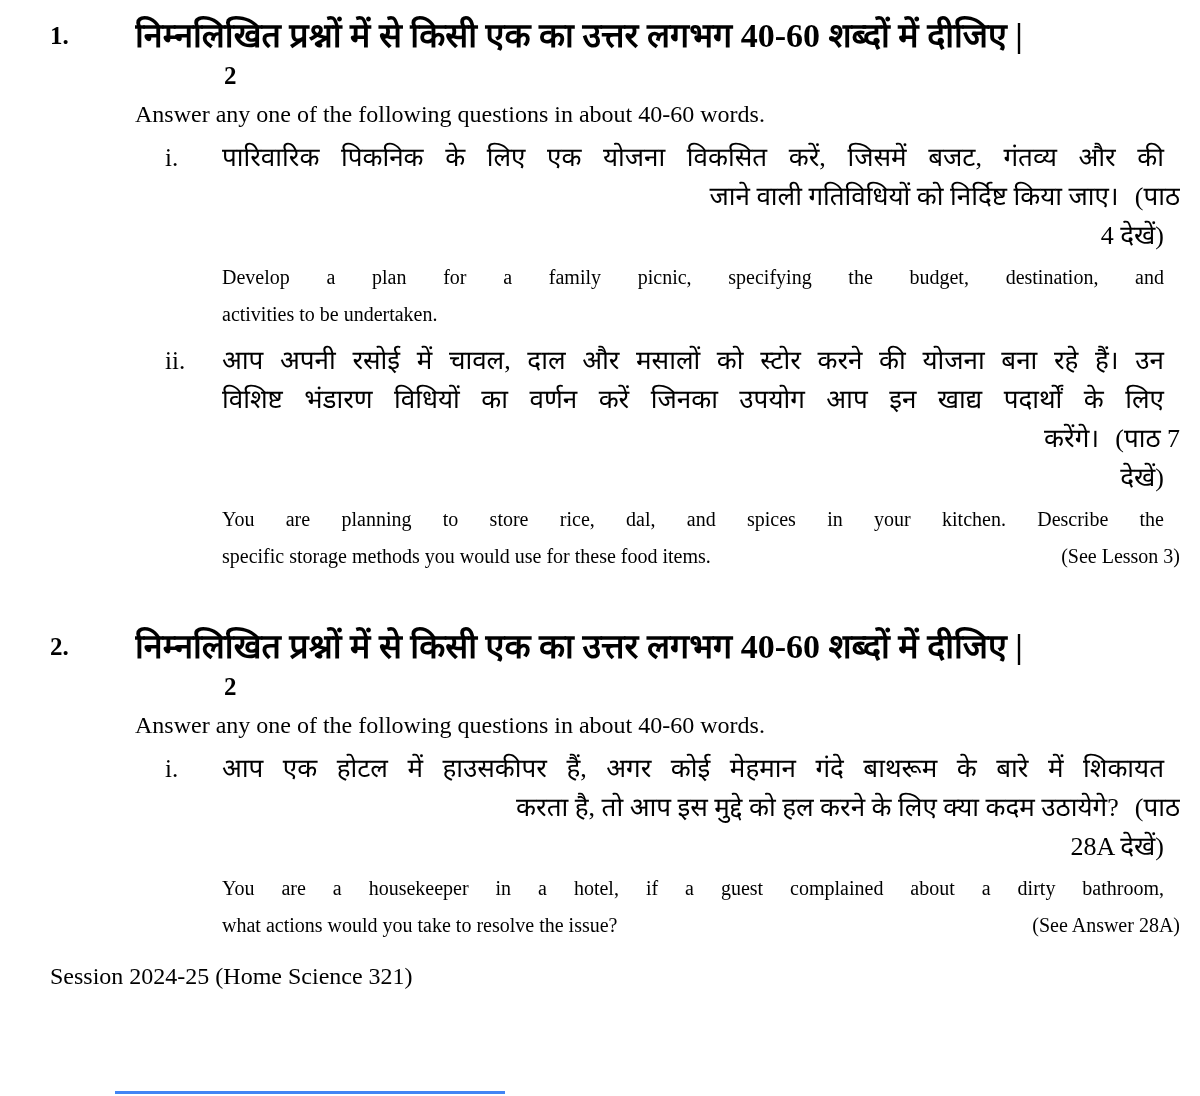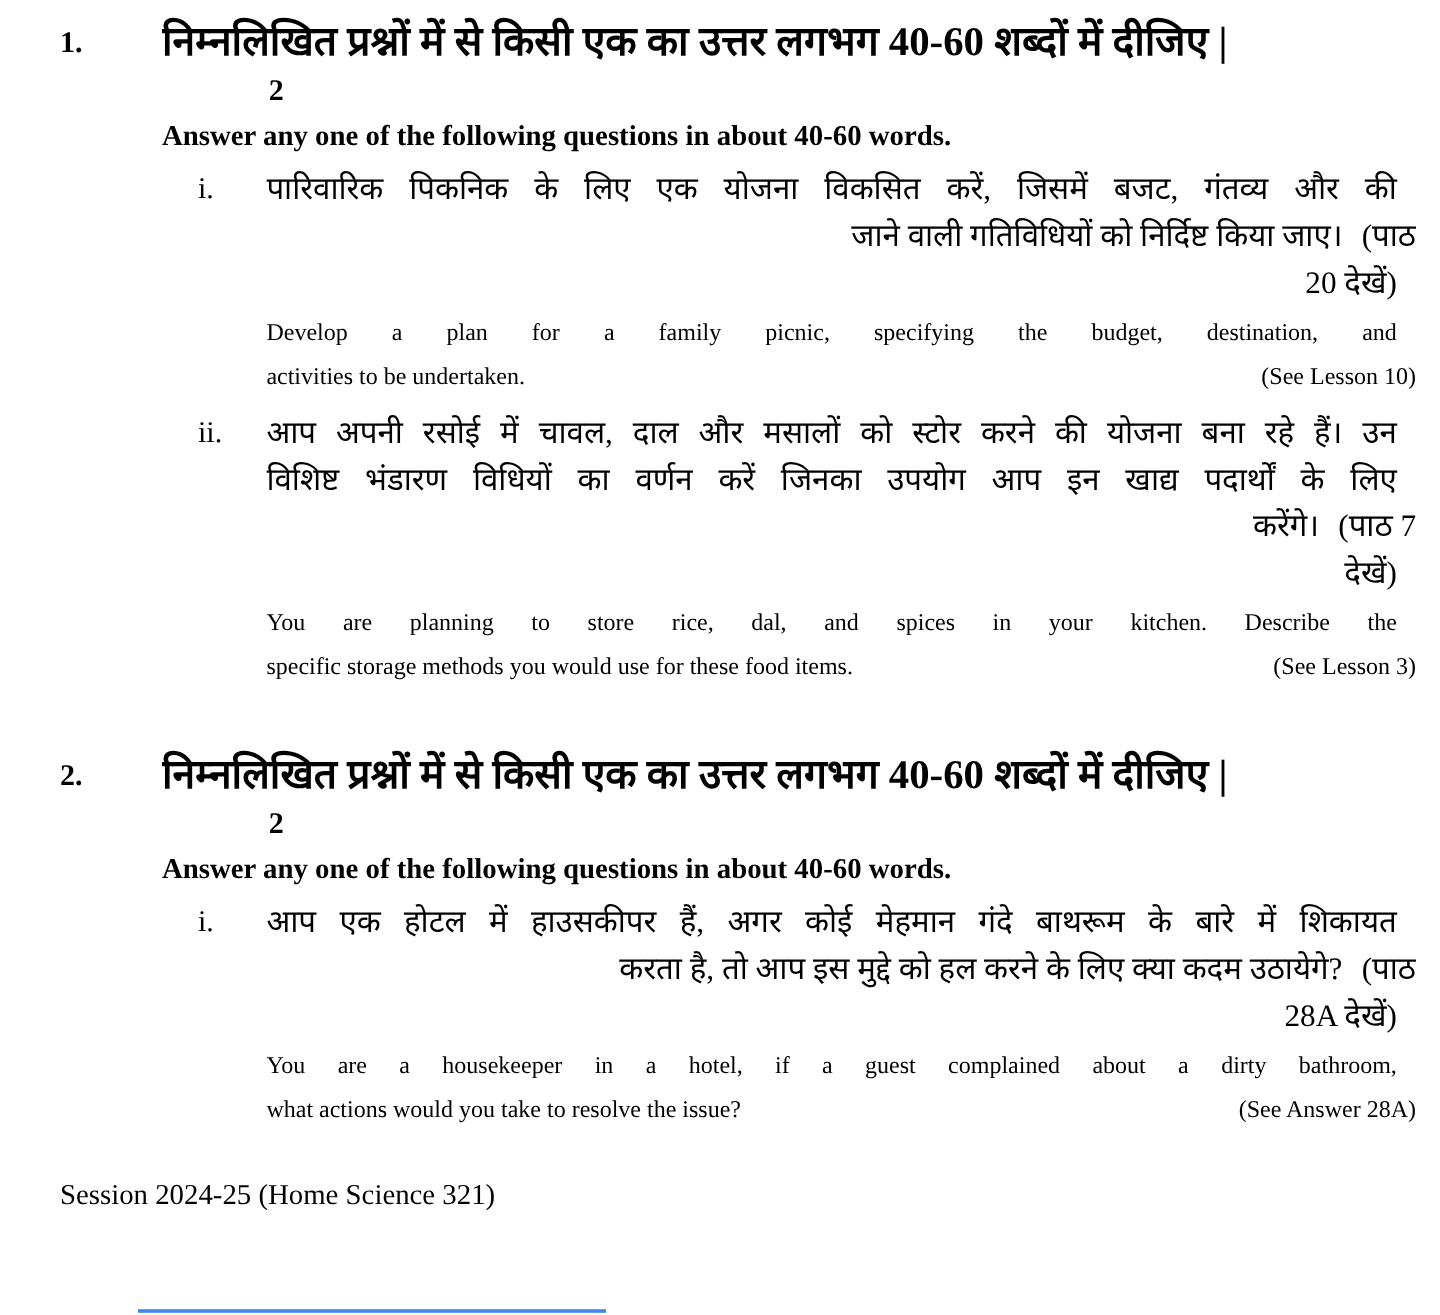--- a/index.html
+++ b/index.html
@@ -31,21 +31,21 @@
     max-height: 44px;
     overflow: hidden;
   }
   .marks {
     font-weight: bold;
     font-size: 25px;
     line-height: 36px;
     margin-left: 89px;
   }
   .h-en {
-    font-weight: bold;
+    font-weight: normal;
     font-size: 24px;
     line-height: 40px;
     margin-bottom: 4px;
   }
 
   .sub { display: flex; margin-left: 30px; margin-bottom: 4px; }
   .sub-label {
     width: 57px;
     flex: 0 0 57px;
     font-size: 25px;
@@ -66,21 +66,21 @@
     width: 100%;
     text-align: justify;
     text-align-last: justify;
   }
 
   .q2-block { margin-top: 42px; }
 
   .footer {
     position: absolute;
     left: 50px;
-    top: 980px;
+    top: 960px;
     font-size: 24px;
     line-height: 32px;
   }
   .bottom-line {
     position: absolute;
     left: 115px;
     top: 1091px;
     width: 390px;
     height: 3px;
   }
@@ -103,32 +103,31 @@
           <div class="para hi">
             <div class="line stretch">
                 <span class="l">पारिवारिक पिकनिक के लिए एक योजना विकसित करें, जिसमें बजट, गंतव्य और की</span>
                 <span class="r"></span>
               </div>
             <div class="line">
                 <span class="l">जाने वाली गतिविधियों को निर्दिष्ट किया जाए।</span>
                 <span class="r">(पाठ</span>
               </div>
             <div class="line">
-                <span class="l">20 देखें)</span>
+                <span class="l">4 देखें)</span>
                 <span class="r"></span>
               </div>
           </div>
           <div class="para en">
             <div class="line stretch">
                 <span class="l">Develop a plan for a family picnic, specifying the budget, destination, and</span>
                 <span class="r"></span>
               </div>
             <div class="line">
                 <span class="l">activities to be undertaken.</span>
-                <span class="r">(See Lesson 10)</span>
               </div>
           </div>
         </div>
       </div>
 
       <div class="sub">
         <div class="sub-label">ii.</div>
         <div class="sub-body">
           <div class="para hi">
             <div class="line stretch">

